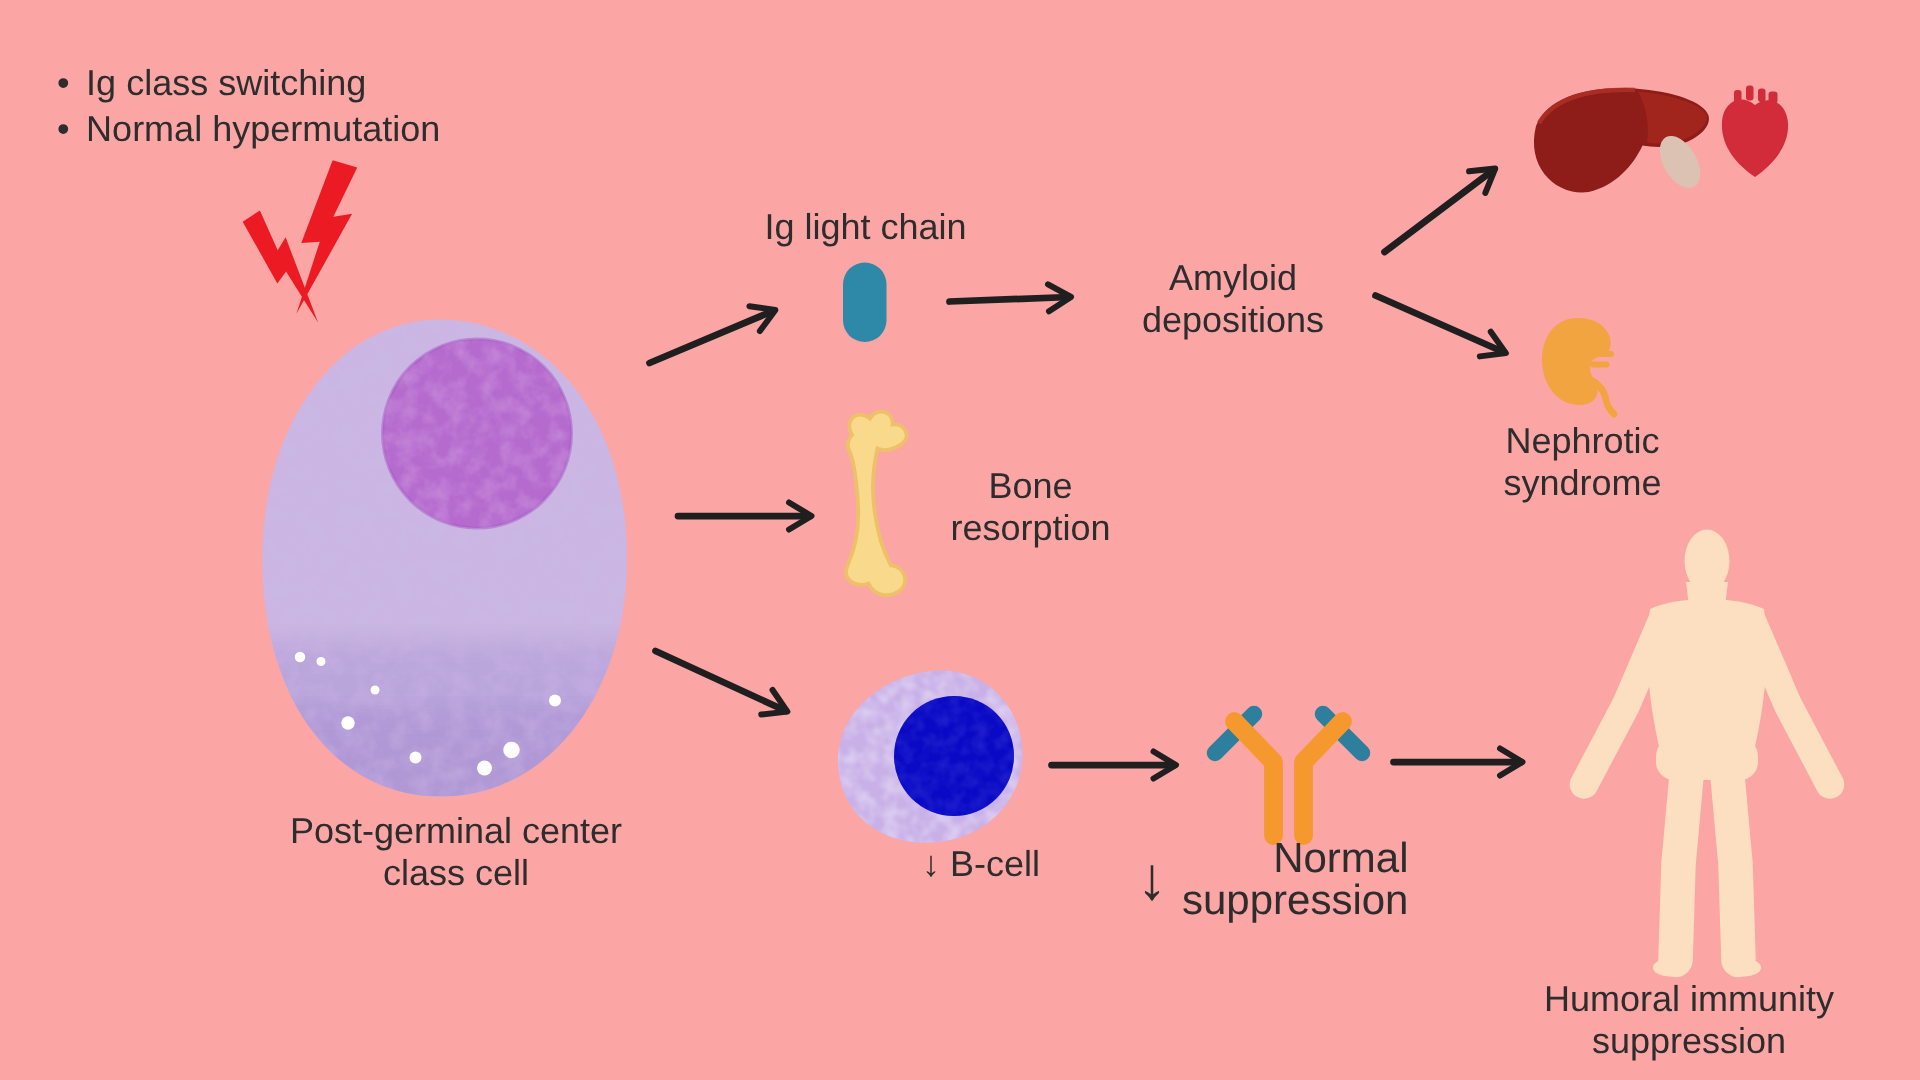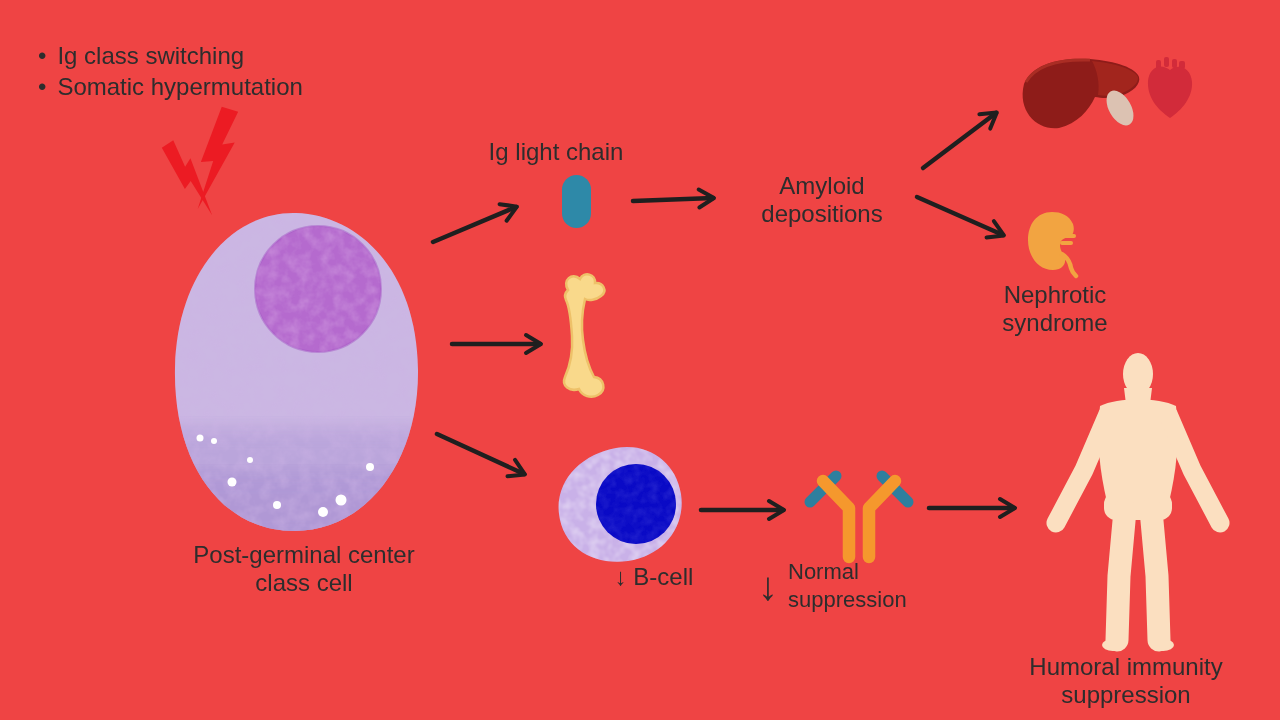--- a/index.html
+++ b/index.html
@@ -1,26 +1,26 @@
 <!DOCTYPE html>
 <html><head>
 <meta charset="utf-8">
 <style>
   html,body{margin:0;padding:0;background:#fff;}
-  .stage{position:relative;width:1280px;height:720px;background:#ef4444;overflow:hidden;
+  .stage{position:relative;width:1280px;height:720px;background:#fca5a5;overflow:hidden;
          font-family:"Liberation Sans","DejaVu Sans",sans-serif;color:#2d2d2d;}
   svg.canvas{position:absolute;left:0;top:0;}
   .lbl{position:absolute;transform:translateX(-50%);text-align:center;
        font-size:24px;line-height:28px;color:#2d2d2d;white-space:nowrap;}
   .bullets{position:absolute;left:38px;top:40px;list-style:none;margin:0;padding:0;
            font-size:24px;line-height:31px;color:#2d2d2d;}
   .bullets li::before{content:"•";margin-right:11px;}
   .ab-group{position:absolute;left:758px;top:558px;display:flex;align-items:center;}
   .ab-arrow{font-size:40px;line-height:56px;margin-right:10px;font-weight:400;}
-  .ab-lines{text-align:left;font-size:22px;line-height:28px;}
+  .ab-lines{text-align:right;font-size:28px;line-height:28px;}
 </style>
 </head>
 <body>
 
 <div class="stage">
 
   <svg class="canvas" width="1280" height="720" viewBox="0 0 1280 720">
     <defs>
       <marker id="ah" viewBox="0 0 26 26" refX="19" refY="13" markerWidth="26" markerHeight="26" markerUnits="userSpaceOnUse" orient="auto">
         <path d="M5,4 L20,13 L5,22" fill="none" stroke="#1f1f1f" stroke-width="4" stroke-linecap="round" stroke-linejoin="round"></path>
@@ -152,35 +152,39 @@
       <rect x="66" y="142" width="68" height="28" rx="12"></rect>
       <path d="M87,160 L81,226 L79,290" stroke="#fbdfc0" stroke-width="23" fill="none" stroke-linecap="round" stroke-linejoin="round"></path>
       <path d="M113,160 L119,226 L121,290" stroke="#fbdfc0" stroke-width="23" fill="none" stroke-linecap="round" stroke-linejoin="round"></path>
       <ellipse cx="75" cy="295" rx="11" ry="6"></ellipse>
       <ellipse cx="125" cy="295" rx="11" ry="6"></ellipse>
     </g>
   </svg>
 
   <ul class="bullets">
     <li>Ig class switching</li>
-    <li>Somatic hypermutation</li>
+    <li>Normal hypermutation</li>
   </ul>
 
-  <div class="lbl" style="left:556px;top:138px;">Ig light chain</div>
+  <div class="lbl" style="left:577px;top:138px;">Ig light chain</div>
 
   <div class="lbl" style="left:1055px;top:281px;">
     <span style="display:block">Nephrotic</span>
     <span style="display:block">syndrome</span>
   </div>
 
   <div class="lbl" style="left:822px;top:172px;">
     <span style="display:block">Amyloid</span>
     <span style="display:block">depositions</span>
   </div>
 
+  <div class="lbl" style="left:687px;top:311px;">
+    <span style="display:block">Bone</span>
+    <span style="display:block">resorption</span>
+  </div>
 
   <div class="lbl" style="left:304px;top:541px;">
     <span style="display:block">Post-germinal center</span>
     <span style="display:block">class cell</span>
   </div>
 
   <div class="lbl" style="left:618px;top:563px;margin-left:36px;">↓ B-cell</div>
 
   <div class="ab-group">
     <span class="ab-arrow">↓</span>

